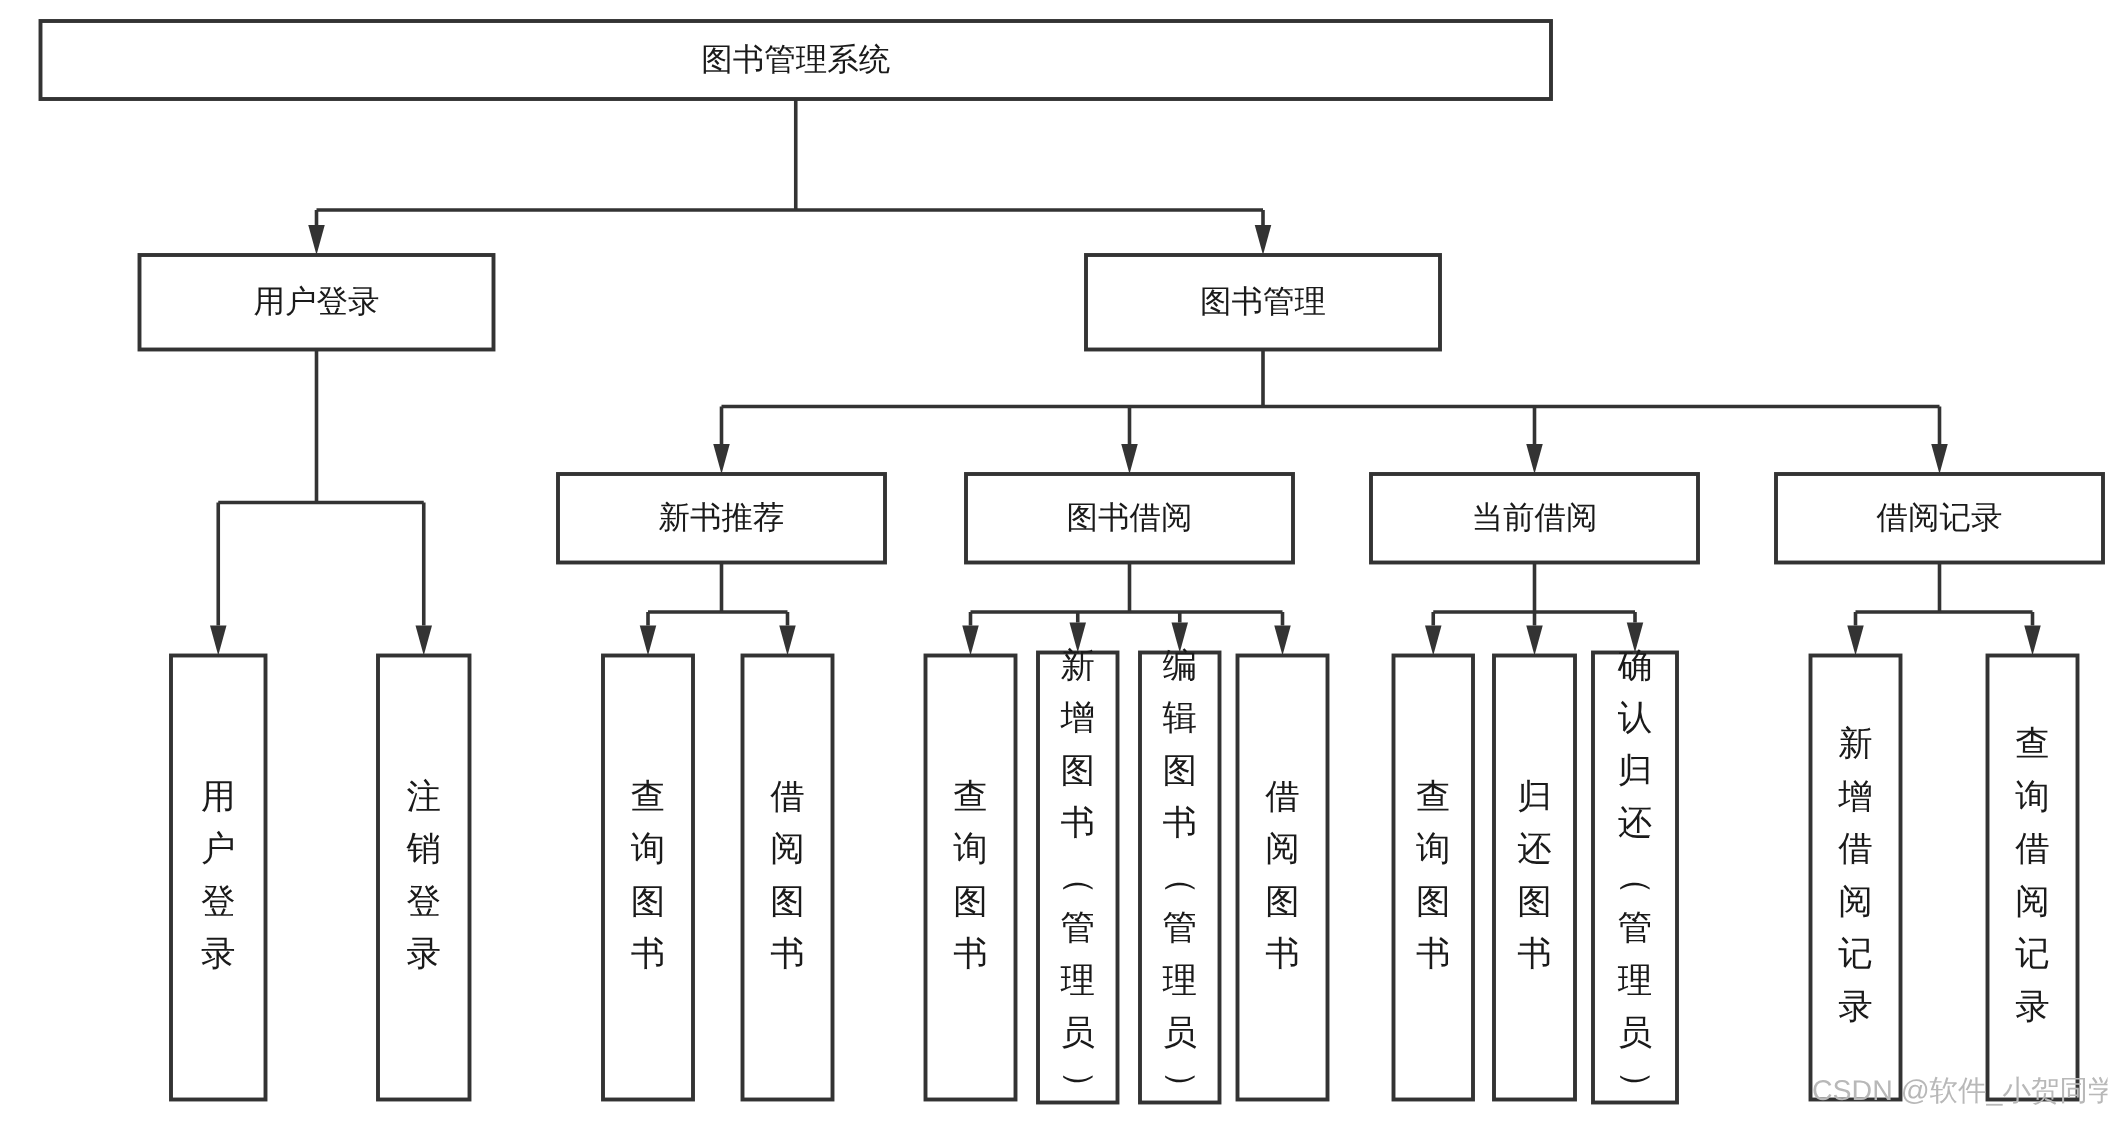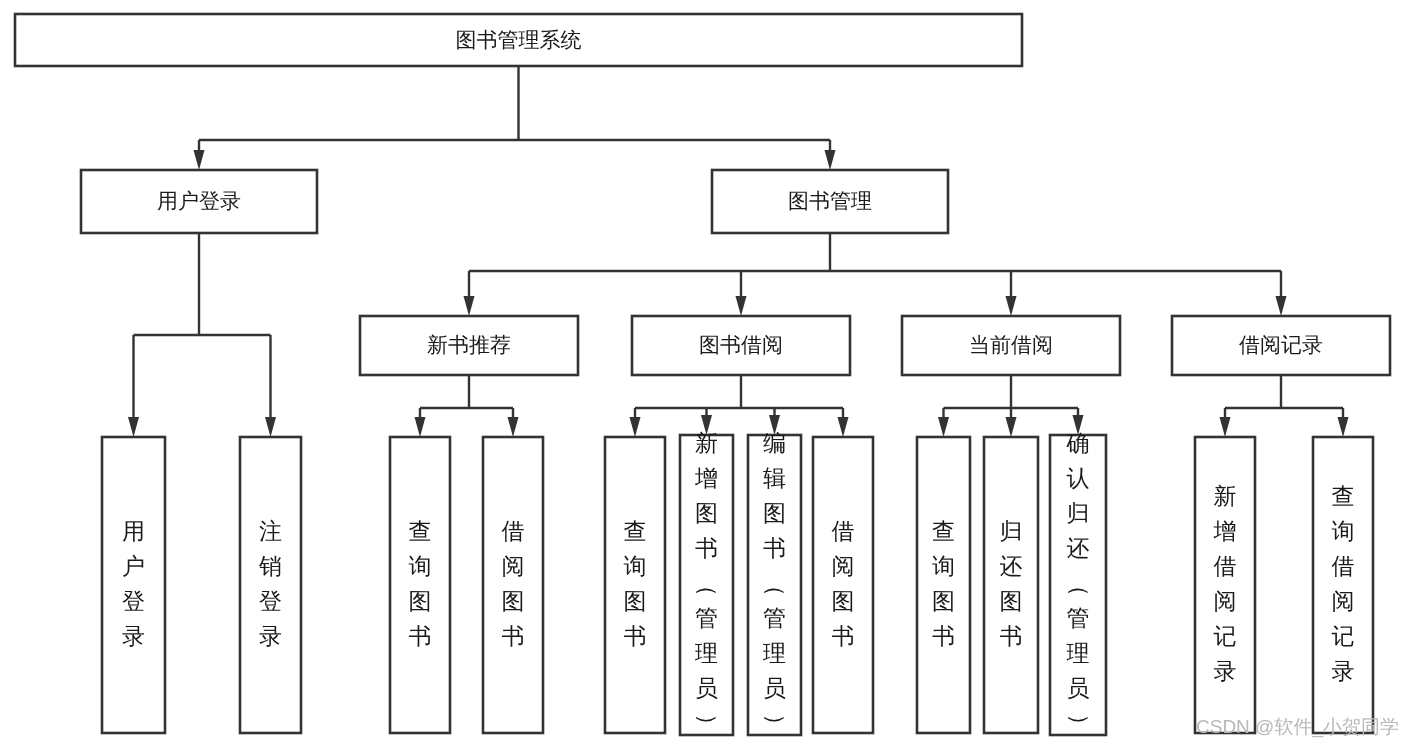--- a/index.html
+++ b/index.html
@@ -9,21 +9,21 @@
   }
   body {
     width: 1405px;
     height: 747px;
     font-family: "Liberation Sans", "DejaVu Sans", sans-serif;
     overflow: hidden;
     position: relative;
   }
   #diagram-root {
     position: absolute;
-    left: 0;
+    left: 12px;
     top: 0;
     width: 1259px;
     height: 747px;
   }
   svg.diagram {
     display: block;
     width: 1405px;
     height: 747px;
     background: #ffffff;
   }

